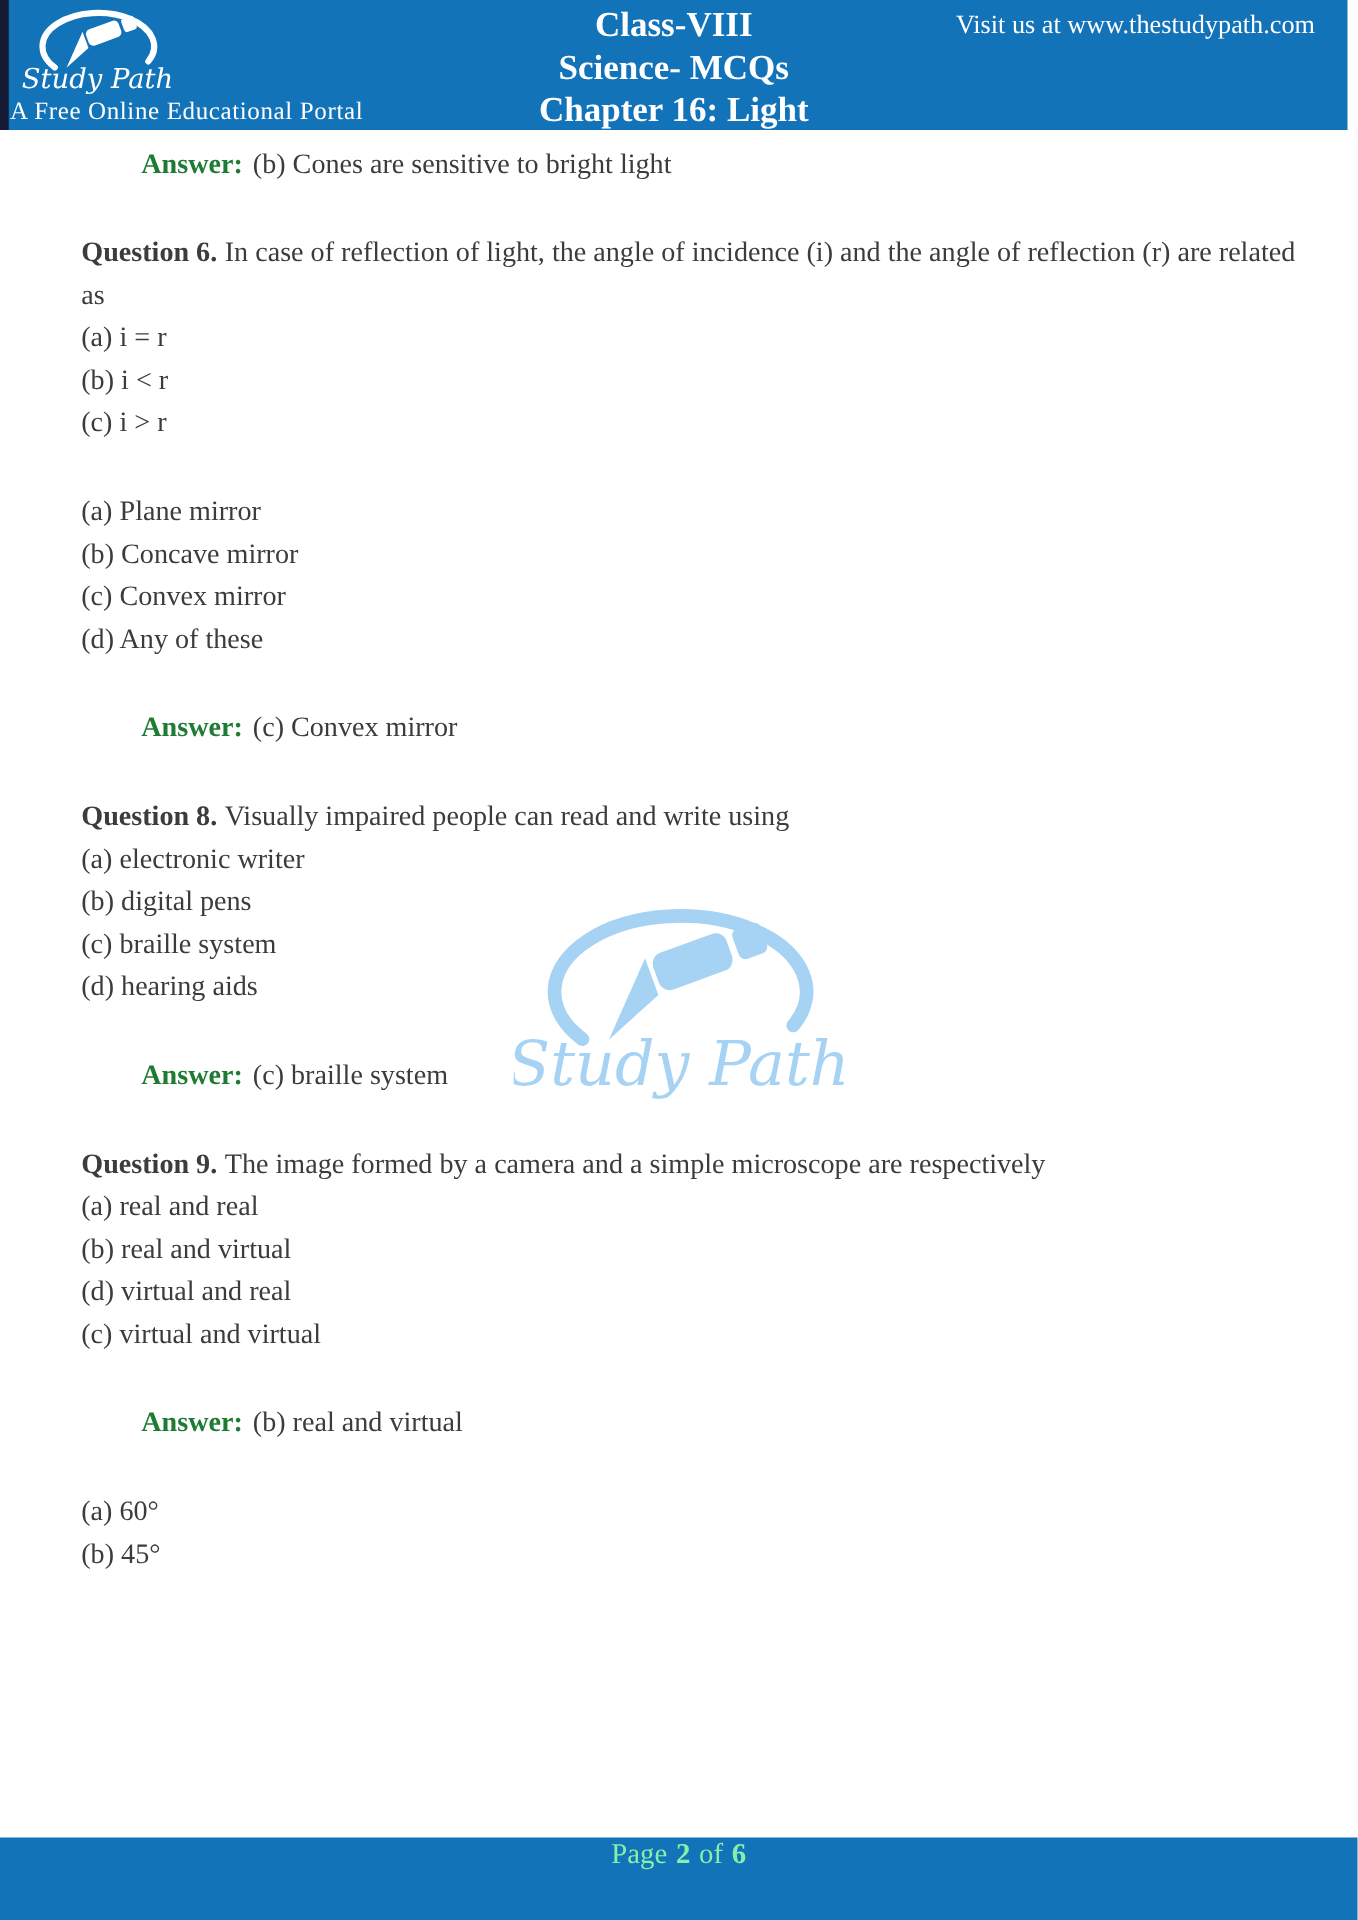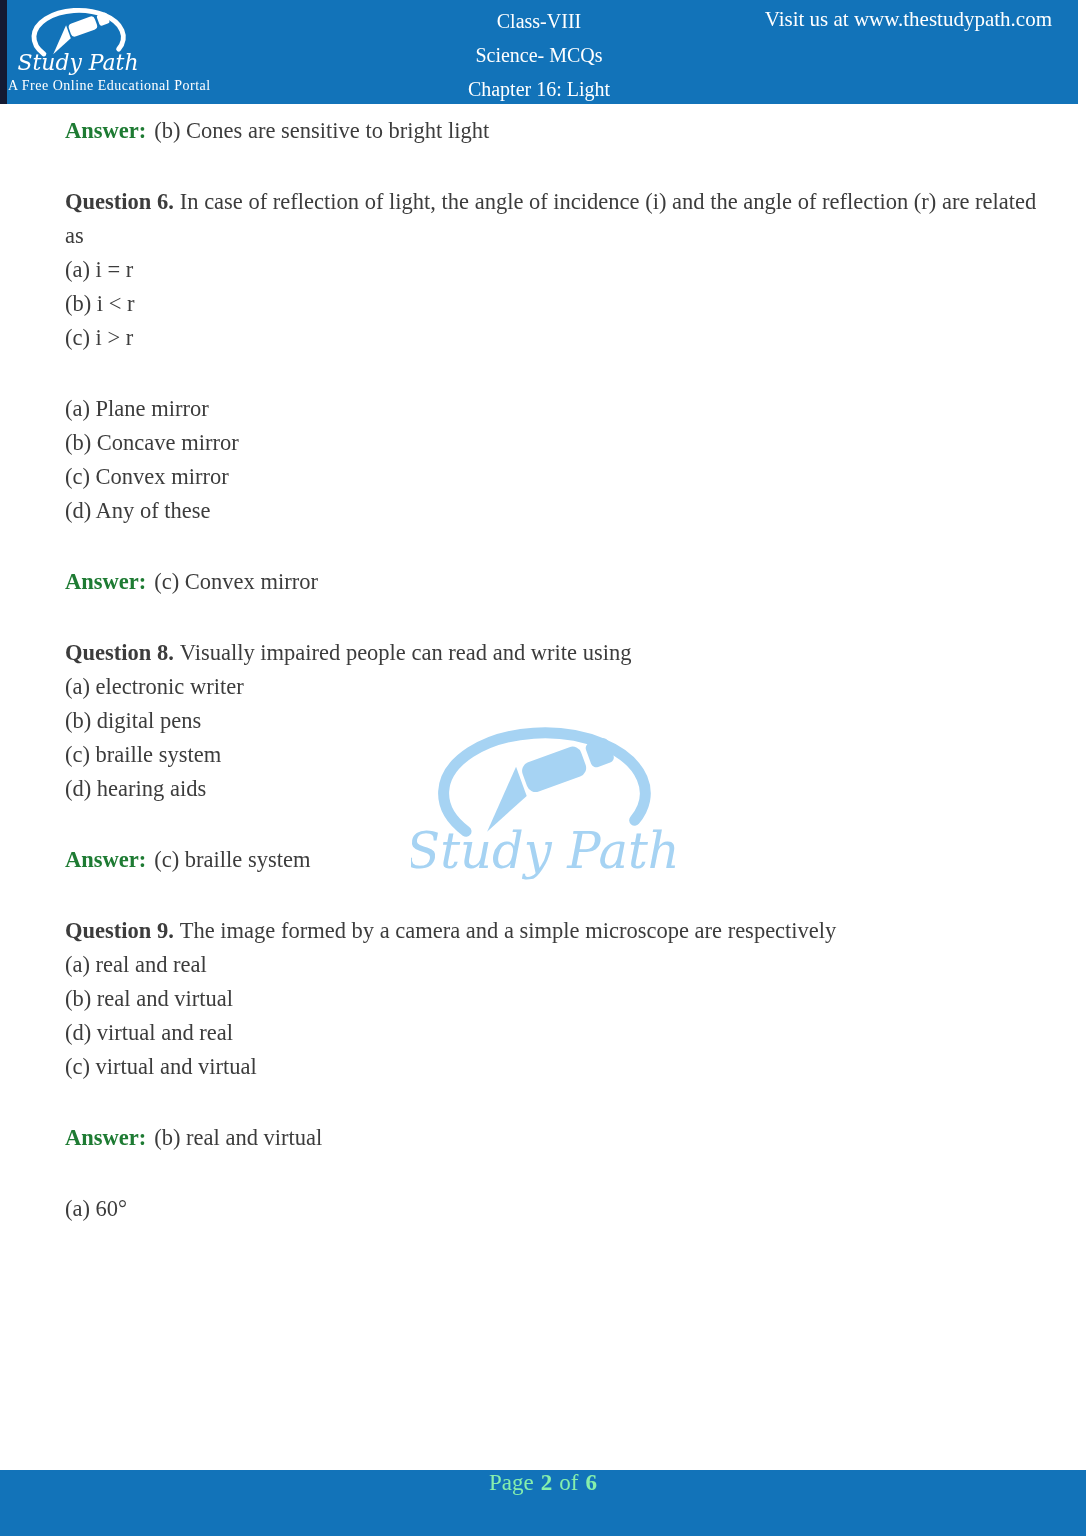--- a/index.html
+++ b/index.html
@@ -25,31 +25,31 @@
   }
   .logo-wrap {
     position:absolute; left:10px; top:2px;
     width:136px; height:78px;
     color:#ffffff;
   }
   .logo-tagline {
     position:absolute; left:8px; top:78px;
     width:300px;
     color:#ffffff;
-    font-size:14px;
+    font-size:20px;
     letter-spacing:0.5px;
     white-space:nowrap;
   }
   .header-titles {
     position:absolute; left:50%; top:4px;
     transform:translateX(-50%);
     text-align:center;
     color:#ffffff;
-    font-size:20px;
-    font-weight:400;
+    font-size:28px;
+    font-weight:700;
     line-height:34px;
     white-space:nowrap;
   }
   .visit-text {
     position:absolute; right:26px; top:7px;
     color:#ffffff;
     font-size:21px;
     white-space:nowrap;
     margin-left:20px;
   }
@@ -71,21 +71,21 @@
   }
   .content {
     position:relative;
     z-index:1;
     width:985px;
     font-size:22.5px;
     line-height:34px;
   }
   .block { margin-top:37px; }
   .block:first-child { margin-top:0; }
-  .ans-label { color:#1e7b33; font-weight:bold; margin-right:8px; }
+  .ans-label { color:#1e7b33; font-weight:bold; margin-right:8px;margin-left:48px; }
   .q-label { font-weight:bold; margin-right:6px; }
   
   .footer {
     position:absolute;
     left:0; bottom:0;
     width:1086px; height:66px;
     background:#1273b9;
     color:#86efac;
     font-size:23px;
     display:flex;
@@ -183,20 +183,21 @@
       <div>(d) virtual and real</div>
       <div>(c) virtual and virtual</div>
     </div>
 
     <div class="block">
       <span class="ans-label">Answer:</span><span>(b) real and virtual</span>
     </div>
 
     <div class="block">
       <div>(a) 60°</div>
+      <div>(b) 45°</div>
     </div>
 
   </div>
 </div>
 
 <div class="footer">
   <span>Page</span>
   <b>2</b>
   <span>of</span>
   <b>6</b>

